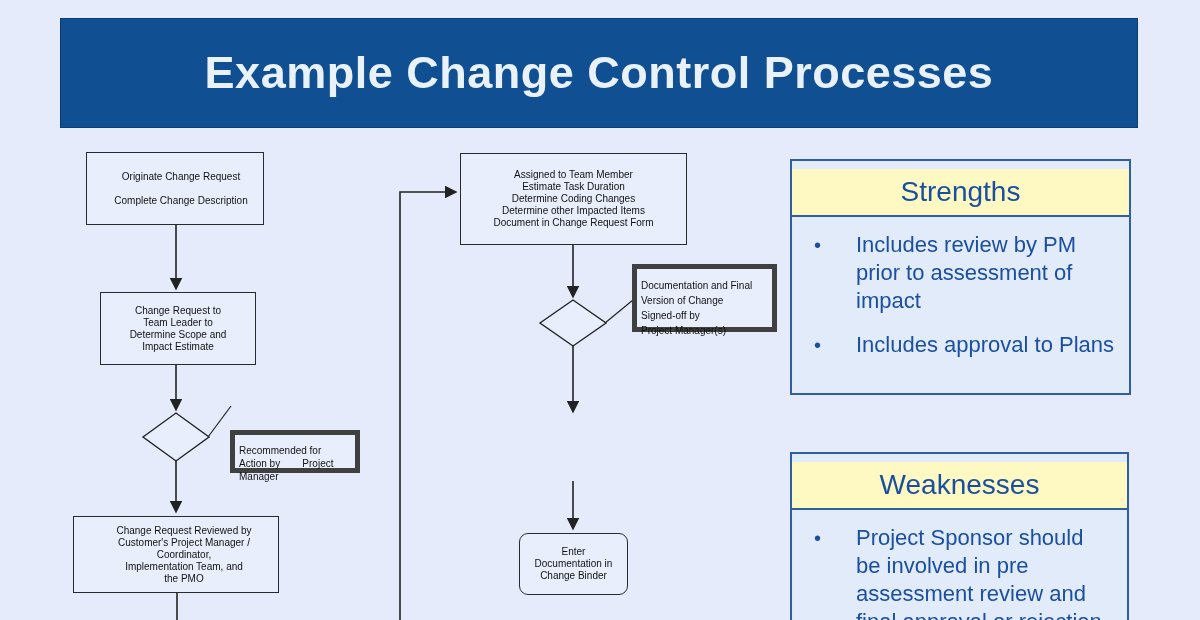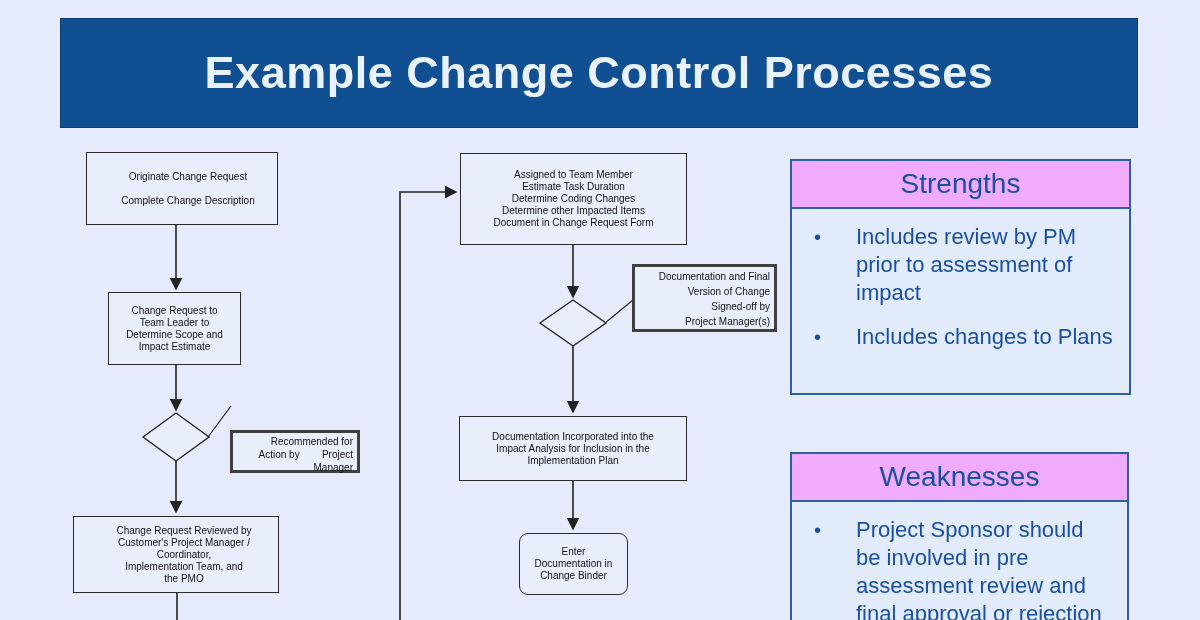--- a/index.html
+++ b/index.html
@@ -24,37 +24,37 @@
   
   .fc-box{
     position:absolute;box-sizing:border-box;
     background:#e9eefc;border:1px solid #2a2a2a;
     display:flex;align-items:center;justify-content:center;
     text-align:center;font-size:10px;line-height:12px;color:#111;
     white-space:pre-line;
   }
   .fc-callout{
     position:absolute;box-sizing:border-box;
-    background:#e9eefc;border:3px solid #404040;
-    padding:2px 4px;text-align:right;
+    background:#e9eefc;border:5px solid #404040;
+    padding:9px 4px;text-align:left;
     font-size:10px;line-height:15px;color:#111;
     white-space:pre-wrap;
   }
   .fc-callout.tight{line-height:13px;margin-top:44px;}
   
   #overlay{position:absolute;left:0;top:0;width:1200px;height:620px;pointer-events:none;}
   
   .panel{
     position:absolute;box-sizing:border-box;
     background:#e1ebfa;border:2px solid #2e5f9e;
   }
   .panel-header{
     box-sizing:border-box;width:100%;
-    background:#f0abfc;border-bottom:2px solid #2e5f9e;
-    display:flex;align-items:center;justify-content:center;
+    background:#fef9c3;border-bottom:2px solid #2e5f9e;
+    display:flex;align-items:center;justify-content:center;margin-top:8px;
   }
   .panel-header .panel-title{
     color:#1b4fa0;font-size:28px;font-weight:normal;
   }
   .panel-body{padding:14px 10px 10px 14px;}
   .bullet-item{
     display:flex;align-items:flex-start;
     color:#1b4fa0;font-size:22px;line-height:28px;
     margin-bottom:16px;
   }
@@ -91,41 +91,38 @@
     <line x1="573" y1="346" x2="573" y2="411" stroke="#222" stroke-width="1.6" marker-end="url(#arr)"></line>
     <line x1="573" y1="481" x2="573" y2="528" stroke="#222" stroke-width="1.6" marker-end="url(#arr)"></line>
 
     <polygon points="143,437 176,413 209,437 176,461" fill="#e9eefc" stroke="#222" stroke-width="1.4"></polygon>
     <polygon points="540,323 573,300 606,323 573,346" fill="#e9eefc" stroke="#222" stroke-width="1.4"></polygon>
 
     <line x1="208" y1="437" x2="231" y2="406" stroke="#222" stroke-width="1.2"></line>
     <line x1="605" y1="323" x2="633" y2="300" stroke="#222" stroke-width="1.2"></line>
   </svg>
 
-  <div class="fc-box" style="left:86px;top:152px;width:192px;height:73px;padding-left:12px;">Originate Change Request
+  <div class="fc-box" style="left:86px;top:152px;width:178px;height:73px;padding-left:12px;">Originate Change Request
 
 Complete Change Description</div>
-  <div class="fc-box" style="left:100px;top:292px;width:133px;height:73px;margin-left:8px;">Change Request to
+  <div class="fc-box" style="left:100px;top:292px;width:156px;height:73px;">Change Request to
 Team Leader to
 Determine Scope and
 Impact Estimate</div>
   <div class="fc-box" style="left:73px;top:516px;width:206px;height:77px;padding-left:16px;">Change Request Reviewed by
 Customer's Project Manager /
 Coordinator,
 Implementation Team, and
 the PMO</div>
 
   <div class="fc-box" style="left:460px;top:153px;width:227px;height:92px;">Assigned to Team Member
 Estimate Task Duration
 Determine Coding Changes
 Determine other Impacted Items
 Document in Change Request Form</div>
-  <div class="fc-box" style="left:459px;top:416px;width:228px;height:65px;">Documentation Incorporated into the
-Impact Analysis for Inclusion in the
-Implementation Plan</div>
   <div class="fc-box" style="left:519px;top:533px;width:109px;height:62px;border-radius:9px;">Enter
 Documentation in
 Change Binder</div>
 
   <div class="fc-callout tight" style="left:230px;top:386px;width:130px;height:43px;">Recommended for
 Action by        Project
 Manager</div>
   <div class="fc-callout" style="left:632px;top:264px;width:145px;height:68px;">Documentation and Final
 Version of Change
 Signed-off by
@@ -135,21 +132,21 @@
     <div class="panel-header" style="height:48px;">
       <span class="panel-title">Strengths</span>
     </div>
     <div class="panel-body">
       <div class="bullet-item">
         <span class="dot">•</span>
         <span class="btxt">Includes review by PM prior to assessment of impact</span>
       </div>
       <div class="bullet-item">
         <span class="dot">•</span>
-        <span class="btxt">Includes changes to Plans</span>
+        <span class="btxt">Includes approval to Plans</span>
       </div>
     </div>
   </div>
 
   <div class="panel" style="left:790px;top:452px;width:339px;height:220px;">
     <div class="panel-header" style="height:48px;align-items:center;">
       <span class="panel-title">Weaknesses</span>
     </div>
     <div class="panel-body">
       <div class="bullet-item">

